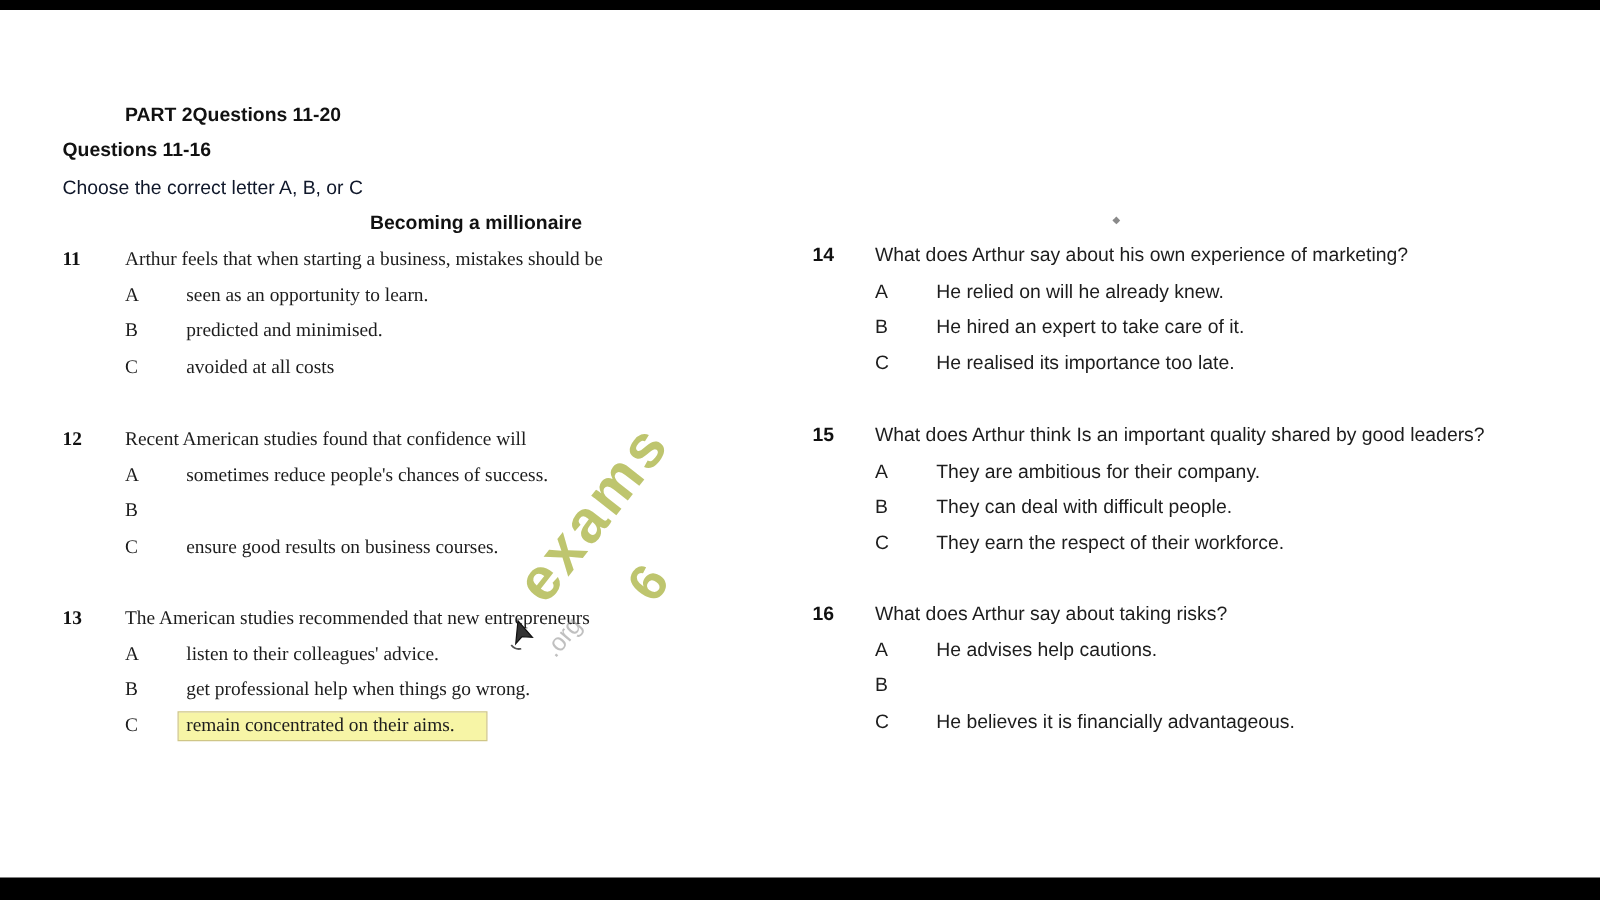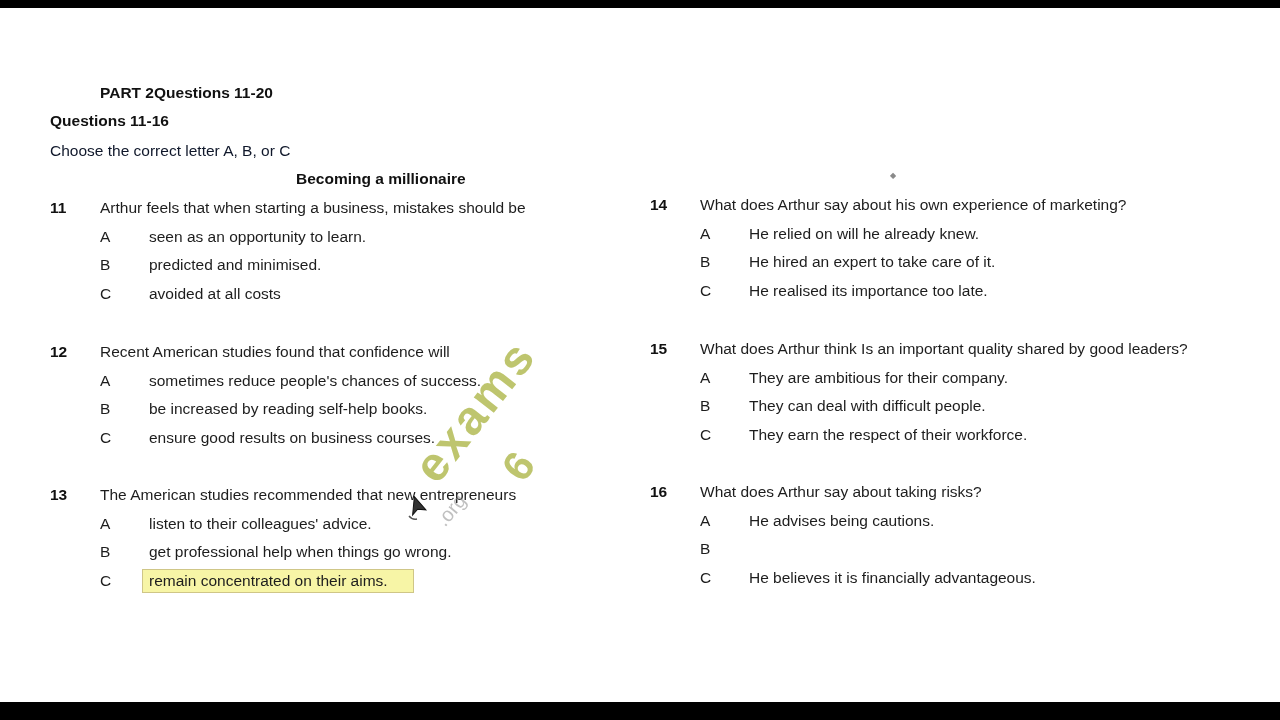--- a/index.html
+++ b/index.html
@@ -31,21 +31,21 @@
     display:grid;
     grid-template-columns:50px 49px 1fr;
     height:28.7px;
     align-items:start;
   }
   .qnum { grid-column:1; font-weight:bold; color:#111; }
   .qstem { grid-column:2 / 4; }
   .olet { grid-column:2; }
   .otext { grid-column:3; }
 
-  .q-left { width:580px; }
+  .q-left { width:580px;font-family:Liberation Serif, serif; }
   .q-right { width:620px; }
 
   .highlighted {
     background:rgba(246,243,150,0.85);
     outline:1px solid #cfc687;
     padding:2px 25px 3px 6px;
     margin-left:-6px;
   }
 
   .watermark {
@@ -120,21 +120,20 @@
   <div class="qrow">
     <span class="qnum">12</span>
     <span class="qstem">Recent American studies found that confidence will</span>
   </div>
   <div class="qrow">
     <span class="olet">A</span>
     <span class="otext">sometimes reduce people's chances of success.</span>
   </div>
   <div class="qrow">
     <span class="olet">B</span>
-    <span class="otext">be increased by reading self-help books.</span>
   </div>
   <div class="qrow">
     <span class="olet">C</span>
     <span class="otext">ensure good results on business courses.</span>
   </div>
 </div>
 
 <div class="question q-left" style="left:50px; top:486px;">
   <div class="qrow">
     <span class="qnum">13</span>
@@ -192,21 +191,21 @@
   </div>
 </div>
 
 <div class="question q-right" style="left:650px; top:483px;">
   <div class="qrow">
     <span class="qnum">16</span>
     <span class="qstem">What does Arthur say about taking risks?</span>
   </div>
   <div class="qrow">
     <span class="olet">A</span>
-    <span class="otext">He advises being cautions.</span>
+    <span class="otext">He advises help cautions.</span>
   </div>
   <div class="qrow">
     <span class="olet">B</span>
   </div>
   <div class="qrow">
     <span class="olet">C</span>
     <span class="otext">He believes it is financially advantageous.</span>
   </div>
 </div>
 

